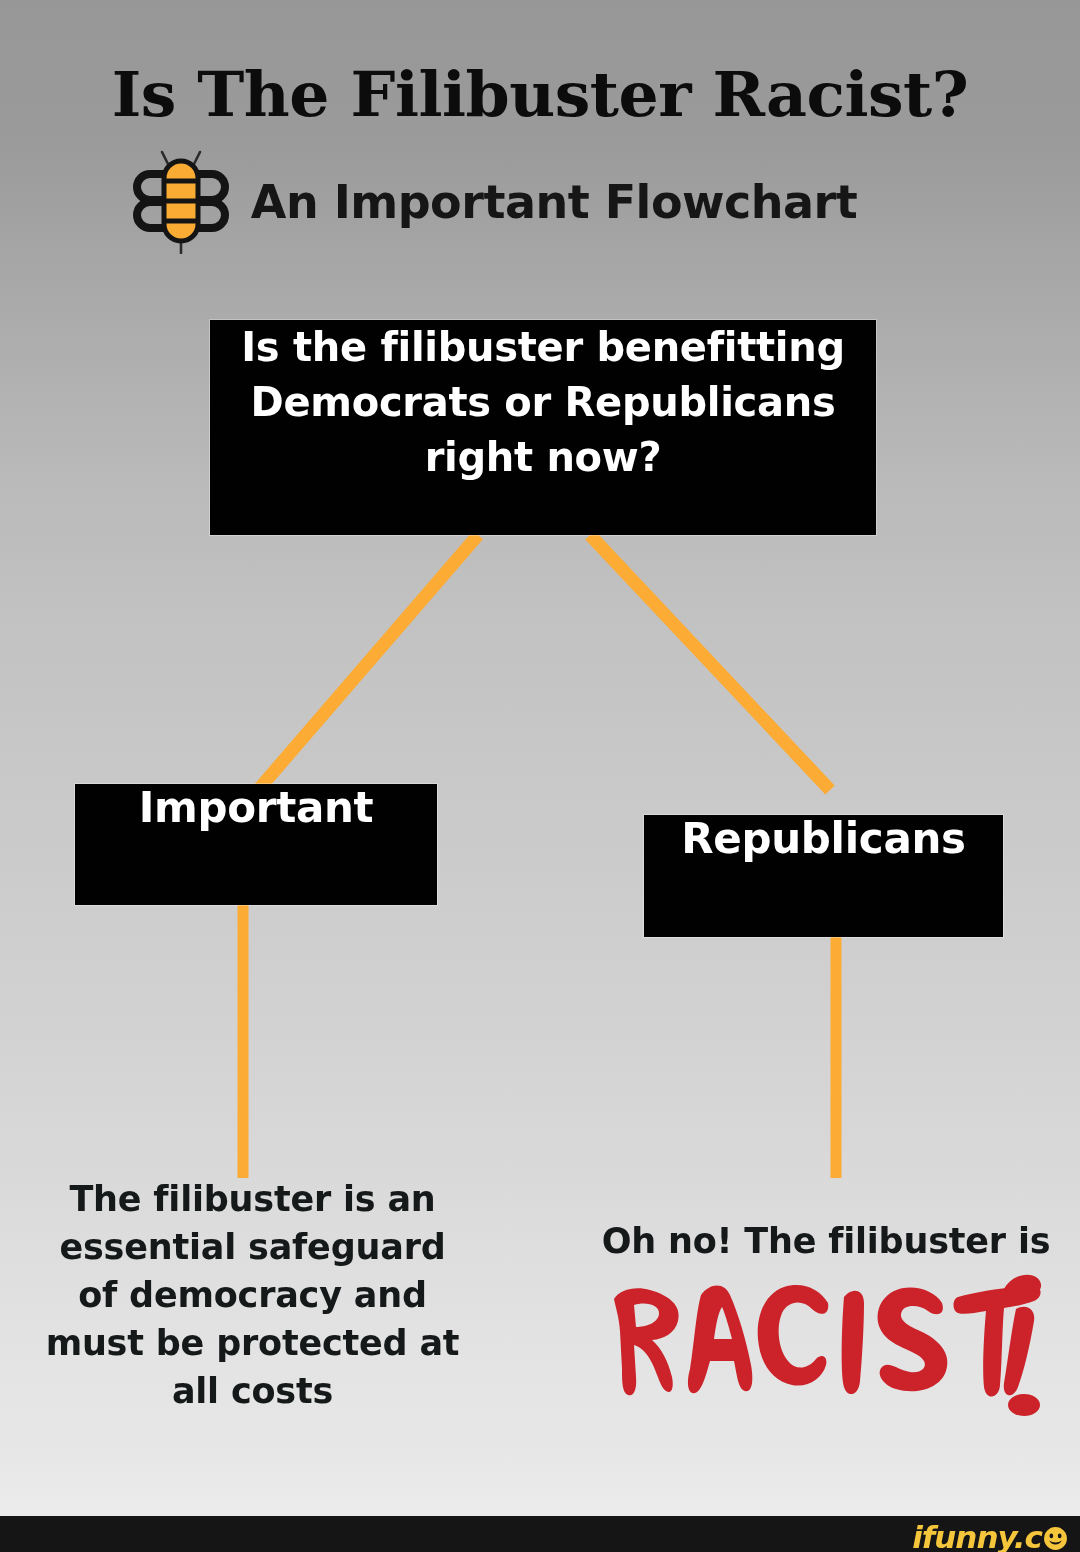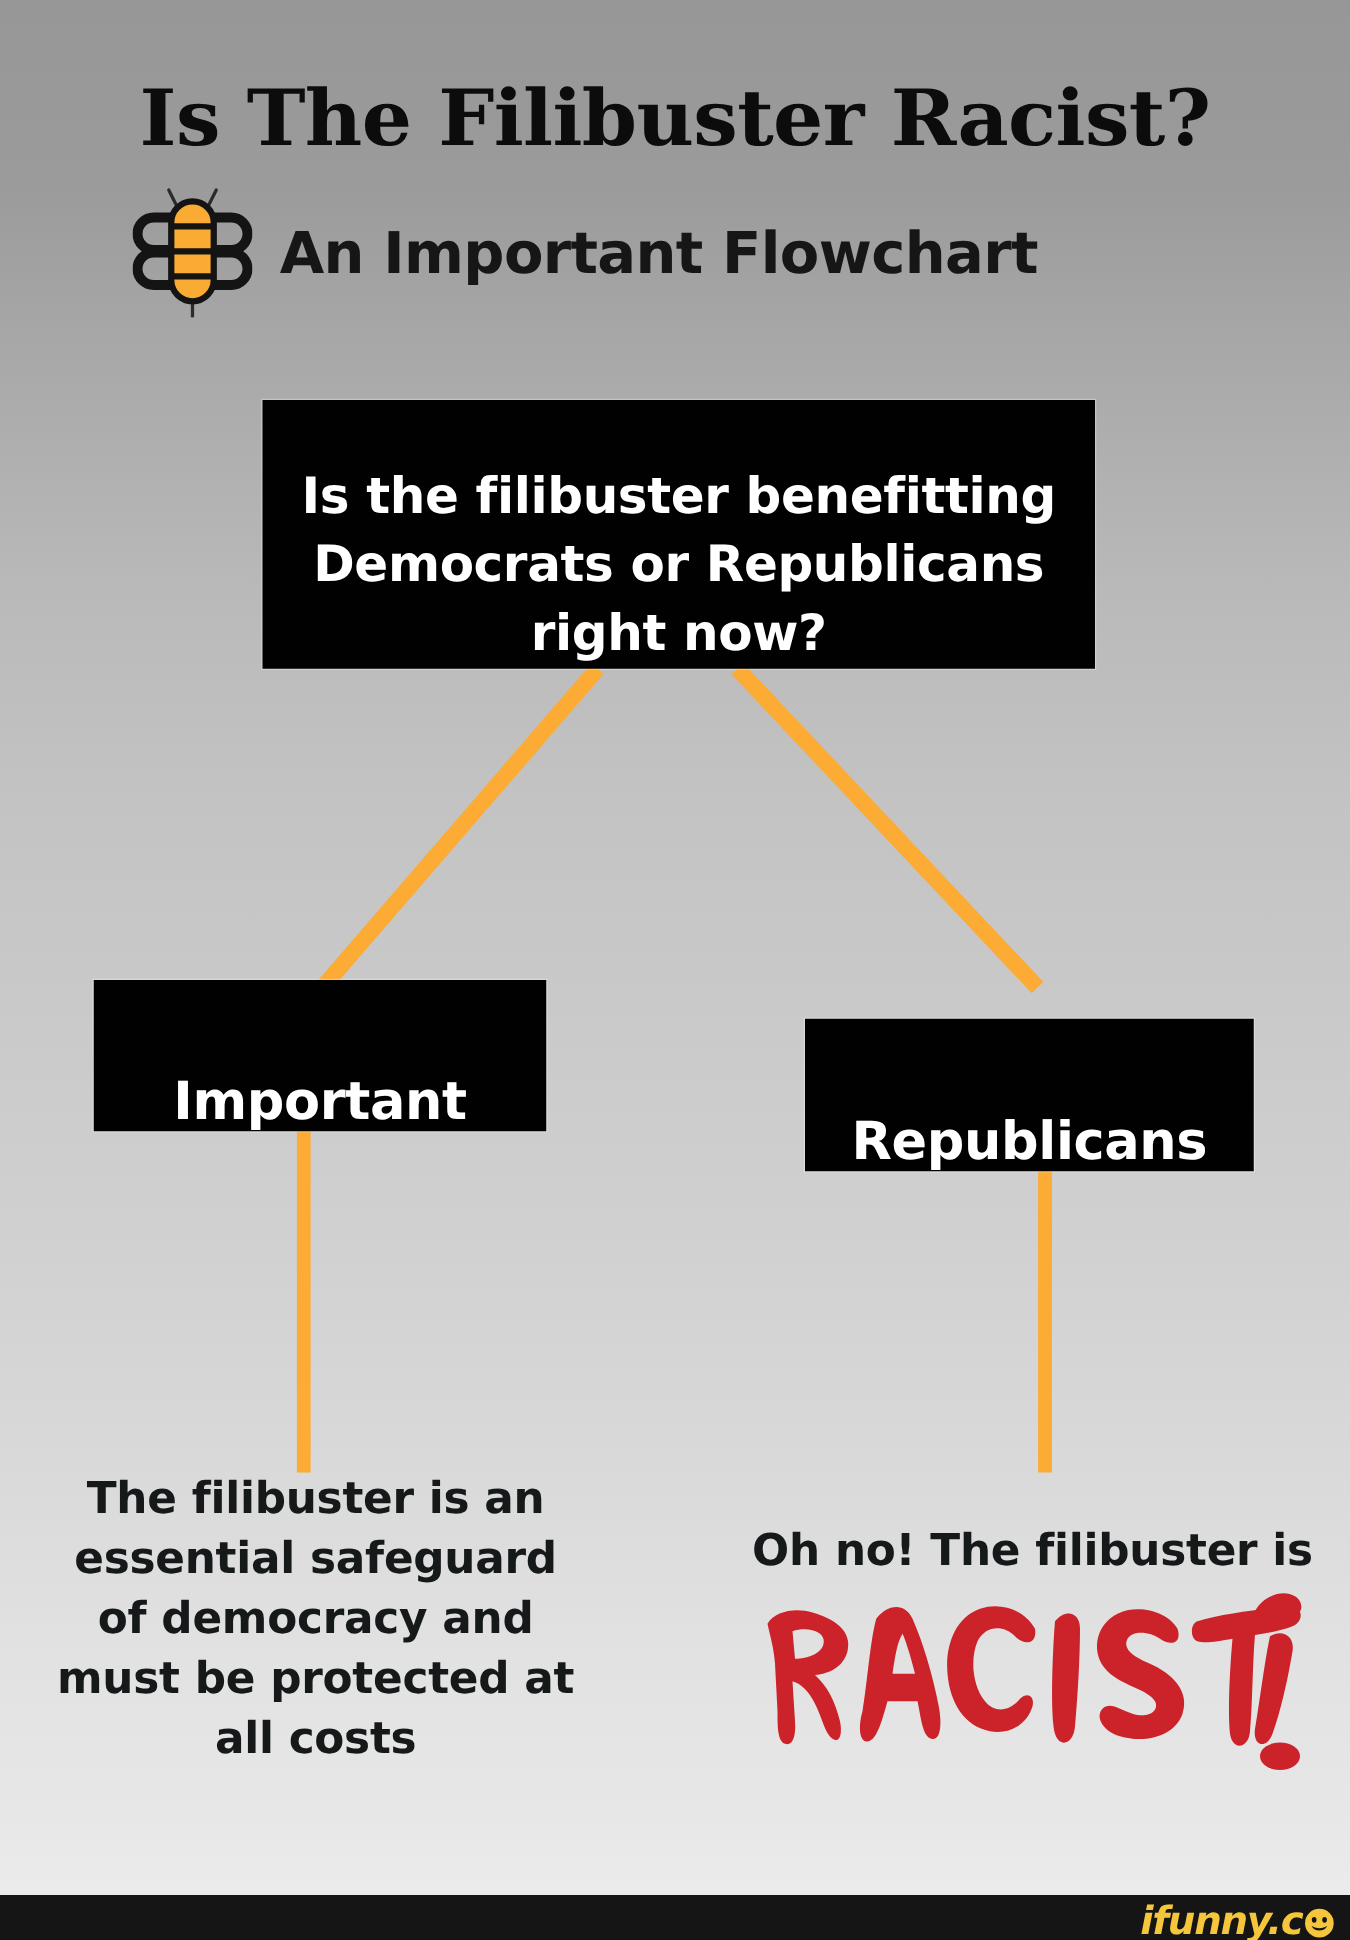--- a/index.html
+++ b/index.html
@@ -58,20 +58,21 @@
   }
   .subrow {
     position: absolute;
     top: 150px;
     left: 0;
     width: 936px;
     display: flex;
     align-items: center;
     justify-content: center;
     gap: 22px;
+    padding-left: 27px;
   }
   .bee-logo {
     width: 96px;
     height: 104px;
     flex: 0 0 auto;
     display: block;
   }
   .subtitle {
     font-family: "DejaVu Sans", sans-serif;
     font-weight: 700;
@@ -97,21 +98,21 @@
     width: 1080px;
     height: 1552px;
     pointer-events: none;
   }
 
   .node {
     position: absolute;
     background: #010101;
     box-sizing: border-box;
     display: flex;
-    align-items: flex-end;
+    align-items: flex-start;
     justify-content: center;
     text-align: center;
     color: #ffffff;
     box-shadow: 0 0 0 1px rgba(255,255,255,0.30);
   }
 
   .node-question {
     left: 210px;
     top: 320px;
     width: 666px;

